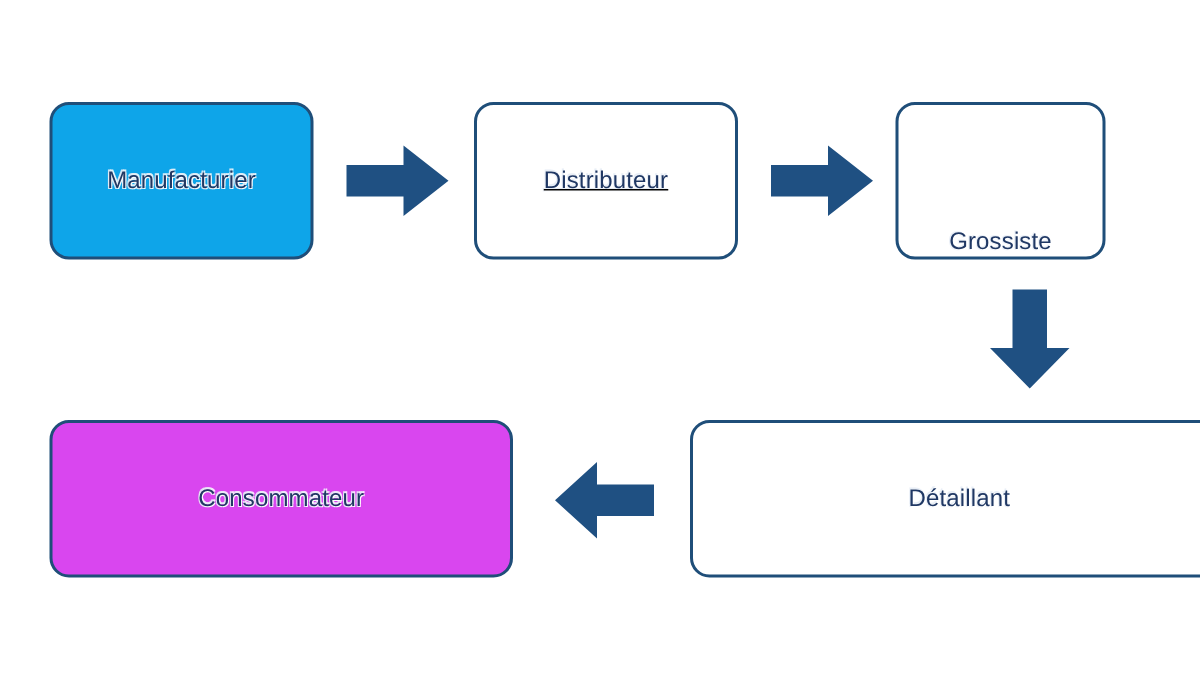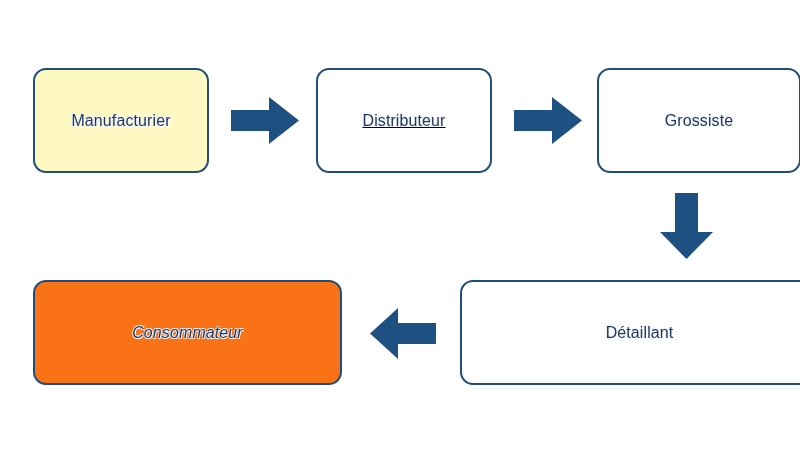--- a/index.html
+++ b/index.html
@@ -47,36 +47,36 @@
   .arrow svg {
     display: block;
     width: 100%;
     height: 100%;
     overflow: visible;
   }
 
   
   #node-manufacturier { left: 33px;  top: 68px;  width: 176px; height: 105px; }
   #node-distributeur  { left: 316px; top: 68px;  width: 176px; height: 105px; }
-  #node-grossiste     { left: 597px; top: 68px;  width: 204px; height: 105px; }
+  #node-grossiste     { left: 597px; top: 68px;  width: 140px; height: 105px; align-items: flex-end; }
   #node-detaillant    { left: 460px; top: 280px; width: 359px; height: 105px; }
   #node-consommateur  { left: 33px;  top: 280px; width: 309px; height: 105px; }
 
   
   #arrow-manu-distrib { left: 231px; top: 97px;  width: 68px;  height: 47px; }
   #arrow-distrib-gros { left: 514px; top: 97px;  width: 68px;  height: 47px; }
   #arrow-gros-detail  { left: 660px; top: 193px; width: 53px;  height: 66px; }
   #arrow-detail-conso { left: 370px; top: 308px; width: 66px;  height: 51px; }
 </style>
 </head>
 <body>
 
 <div id="canvas" style="background: rgb(255, 255, 255);">
 
-  <div class="node" id="node-manufacturier" style="border-color: rgb(31, 78, 121); background: #fef9c3;">
+  <div class="node" id="node-manufacturier" style="border-color: rgb(31, 78, 121); background: #0ea5e9;">
     <span class="node-label" style="color: rgb(32, 56, 100);">Manufacturier</span>
   </div>
 
   <div class="arrow" id="arrow-manu-distrib">
     <svg viewBox="0 0 68 47" preserveAspectRatio="none" aria-hidden="true">
       <polygon points="0,13 38,13 38,0 68,23.5 38,47 38,34 0,34" fill="#1F5082"></polygon>
     </svg>
   </div>
 
   <div class="node" id="node-distributeur" style="border-color: rgb(31, 78, 121); background: rgb(255, 255, 255); text-decoration: underline;">
@@ -92,21 +92,21 @@
   <div class="node" id="node-grossiste" style="border-color: rgb(31, 78, 121); background: rgb(255, 255, 255);">
     <span class="node-label" style="color: rgb(32, 56, 100);">Grossiste</span>
   </div>
 
   <div class="arrow" id="arrow-gros-detail">
     <svg viewBox="0 0 53 66" preserveAspectRatio="none" aria-hidden="true">
       <polygon points="15,0 38,0 38,39 53,39 26.5,66 0,39 15,39" fill="#1F5082"></polygon>
     </svg>
   </div>
 
-  <div class="node" id="node-consommateur" style="border-color: rgb(31, 78, 121); background: #f97316; font-style: italic;">
+  <div class="node" id="node-consommateur" style="border-color: rgb(31, 78, 121); background: #d946ef;">
     <span class="node-label" style="color: rgb(32, 56, 100);">Consommateur</span>
   </div>
 
   <div class="arrow" id="arrow-detail-conso">
     <svg viewBox="0 0 66 51" preserveAspectRatio="none" aria-hidden="true">
       <polygon points="66,15 28,15 28,0 0,25.5 28,51 28,36 66,36" fill="#1F5082"></polygon>
     </svg>
   </div>
 
   <div class="node" id="node-detaillant" style="border-color: rgb(31, 78, 121); background: rgb(255, 255, 255);">

